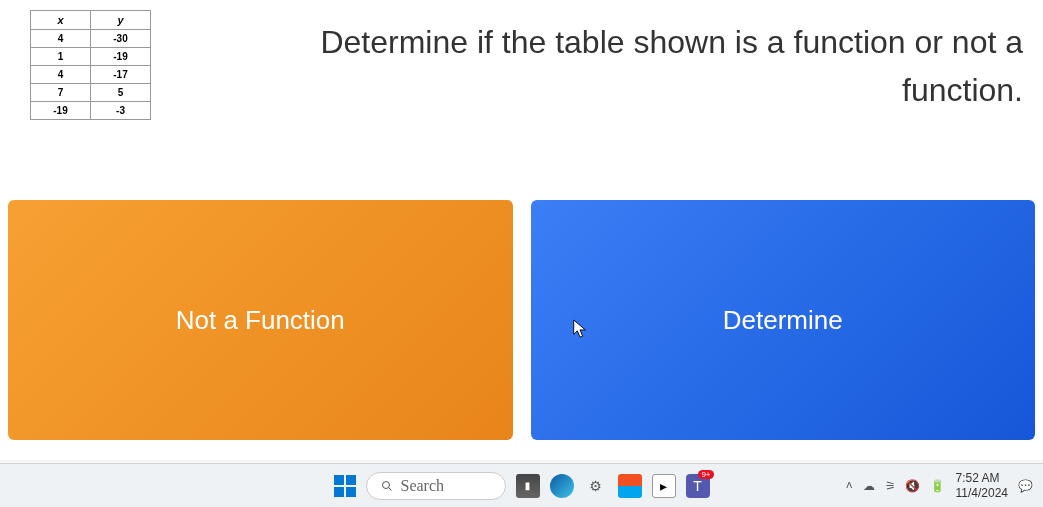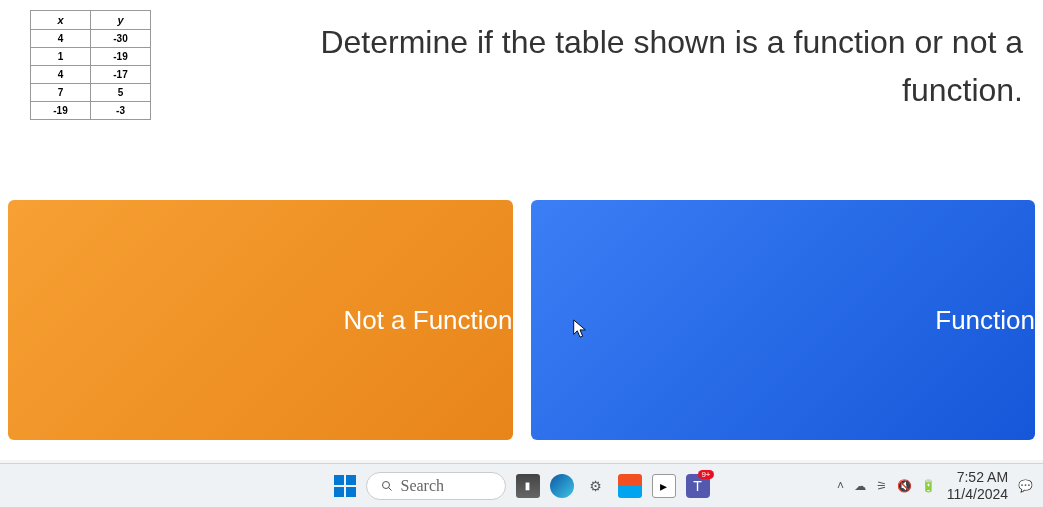--- a/index.html
+++ b/index.html
@@ -58,21 +58,21 @@
       display: flex;
       gap: 18px;
       padding: 0 8px;
       height: 240px;
     }
     .choice {
       flex: 1;
       border-radius: 6px;
       display: flex;
       align-items: center;
-      justify-content: flex-end;
+      justify-content: center;
       color: #fff;
       font-size: 26px;
       cursor: pointer;
       position: relative;
     }
     .choice-left {
       background: linear-gradient(135deg, #f7a033 0%, #e8851a 100%);
     }
     .choice-right {
       background: linear-gradient(135deg, #3b7ef5 0%, #1557d8 100%);
@@ -155,22 +155,22 @@
     .taskbar-right {
       position: absolute;
       right: 10px;
       display: flex;
       align-items: center;
       gap: 10px;
       font-size: 11px;
       color: #333;
     }
     .tray-time {
-      text-align: right;
-      font-size: 14px;
+      text-align: left;
+      font-size: 12px;
       line-height: 1.2;
     }
     .tray-icon { font-size: 12px; color:#555; }
   </style>
 </head>
 <body>
 
 <div class="content-area">
   <div class="top-section">
     <table class="data-table">
@@ -207,21 +207,21 @@
   </div>
 
   <div class="choices">
     <div class="choice choice-left">
       <span>Not a Function</span>
     </div>
     <div class="choice choice-right">
       <svg class="cursor" viewBox="0 0 20 24">
         <path d="M3 2 L3 18 L7 14 L10 21 L13 20 L10 13 L16 13 Z"></path>
       </svg>
-      <span>Function</span>
+      <span>Determine</span>
     </div>
   </div>
 </div>
 
 <div class="taskbar">
   <div class="taskbar-center">
     <div class="start-icon">
       <span></span>
         <span></span>
         <span></span>

